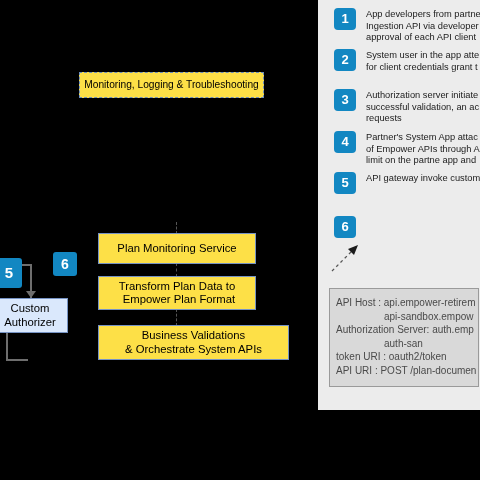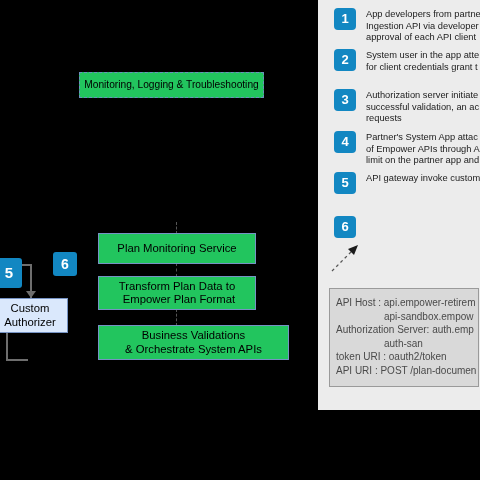--- a/index.html
+++ b/index.html
@@ -79,21 +79,21 @@
   .api-line {
     font-size: 10px;
     line-height: 13.5px;
     color: #4a4a4a;
     white-space: pre;
   }
   .api-line.indented { padding-left: 48px; }
 
   
   .proc-box {
-    background: #22c55e;
+    background: #fde047;
     border: 1px solid #7693c4;
     color: #000000;
     display: flex;
     align-items: center;
     justify-content: center;
     text-align: center;
     font-size: 11.3px;
     line-height: 13.5px;
     white-space: pre-line;
   }
@@ -183,21 +183,21 @@
     <div class="step-badge">3</div>
     <div class="step-text">Authorization server initiate
 successful validation, an ac
 requests</div>
   </div>
 
   <div class="step-row" style="top:131px;">
     <div class="step-badge">4</div>
     <div class="step-text">Partner's System App attac
 of Empower APIs through A
-limit on the partner app and</div>
+limit on the partne app and</div>
   </div>
 
   <div class="step-row" style="top:172px;">
     <div class="step-badge">5</div>
     <div class="step-text">API gateway invoke custom</div>
   </div>
 
   <div class="step-row" style="top:216px;">
     <div class="step-badge">6</div>
   </div>

